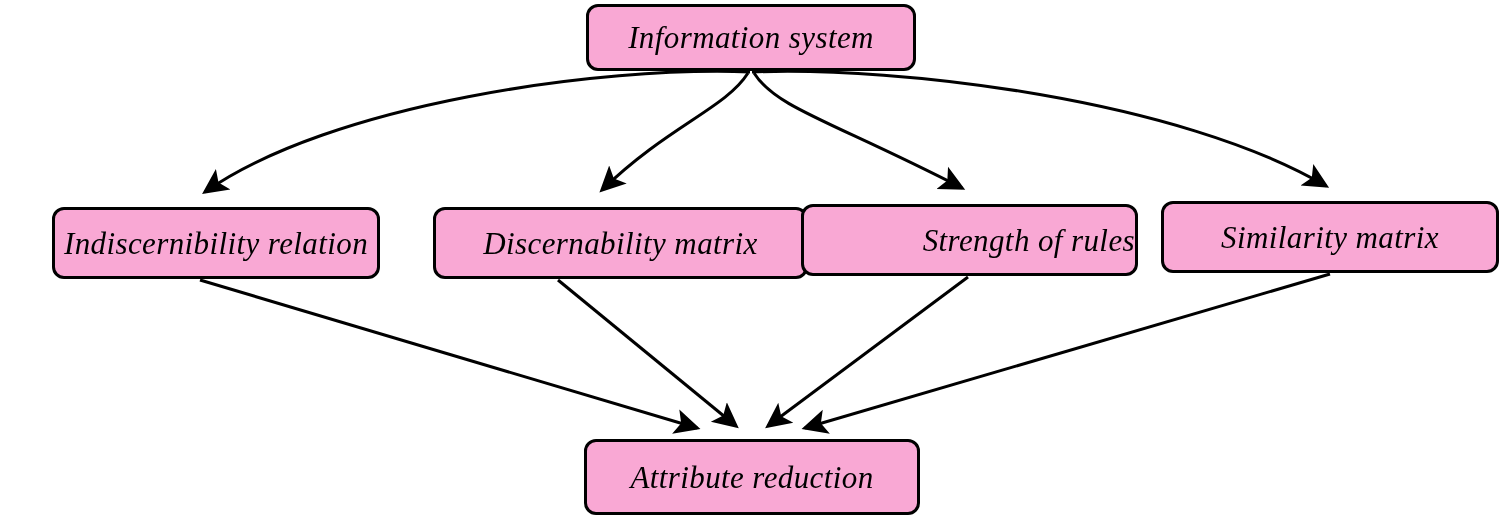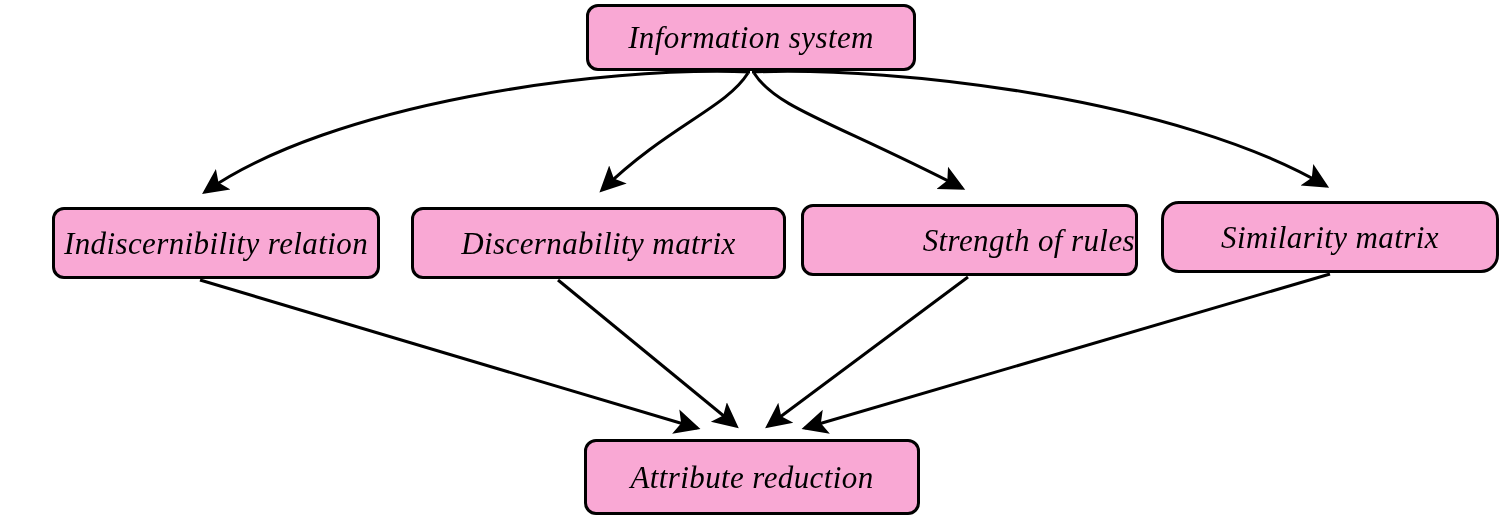--- a/index.html
+++ b/index.html
@@ -56,38 +56,37 @@
   }
   
   #node-indiscernibility-relation {
     left: 6px;
     top: 207px;
     width: 328px;
     height: 72px;
     margin-left: 46px;
   }
   #node-discernability-matrix {
-    left: 411px;
+    left: 433px;
     top: 207px;
     width: 375px;
     height: 72px;
   }
   #node-strength-of-rules {
     left: 801px;
     top: 204px;
     width: 337px;
     height: 72px;
     justify-content: flex-end;
   }
   #node-similarity-matrix {
     left: 1161px;
     top: 201px;
     width: 338px;
     height: 72px;
-    border-radius: 18px;
   }
   
   #node-attribute-reduction {
     left: 584px;
     top: 439px;
     width: 336px;
     height: 76px;
     justify-content: center;
   }
 </style>

